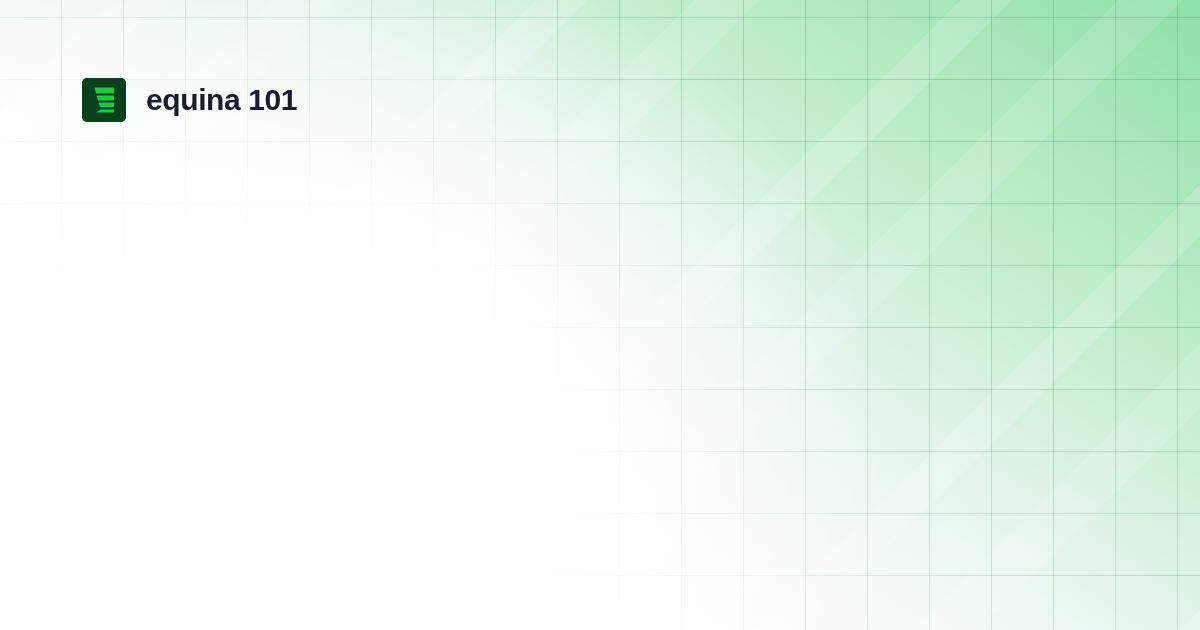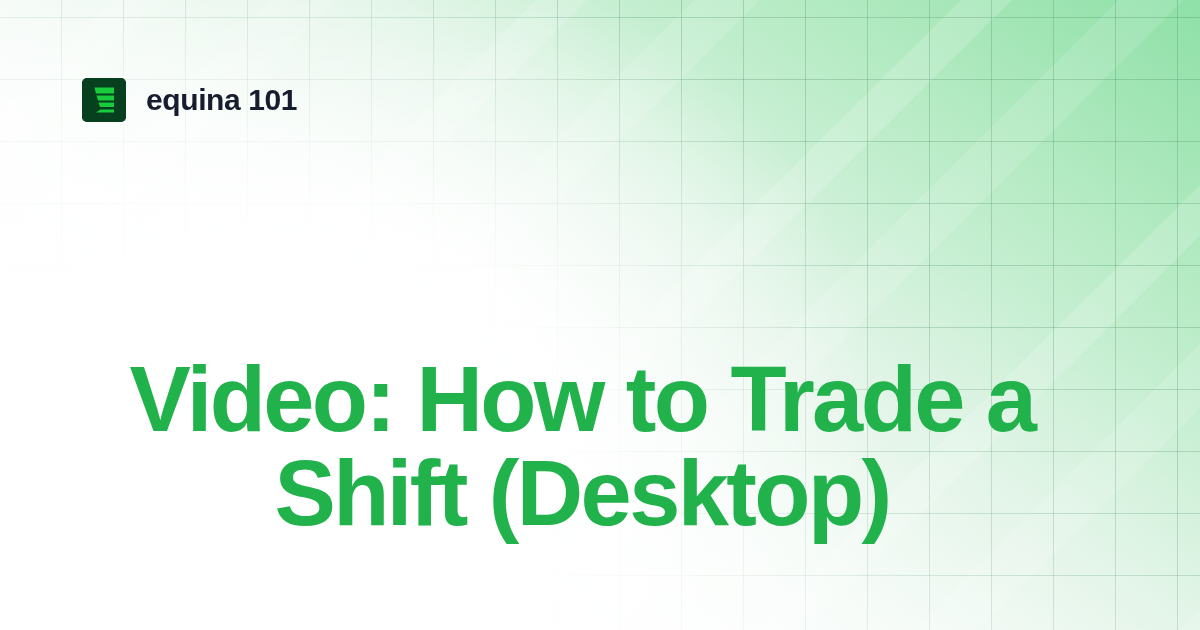--- a/index.html
+++ b/index.html
@@ -9,21 +9,20 @@
     background: #ffffff;
   }
 
   #canvas {
     position: relative;
     width: 1200px;
     height: 630px;
     overflow: hidden;
     background: #ffffff;
     font-family: "Liberation Sans", sans-serif;
-    text-align: center;
     -webkit-font-smoothing: antialiased;
   }
 
   
 
   
   .bg-gradient {
     position: absolute;
     inset: 0;
     background:
@@ -173,19 +172,15 @@
 
         <polygon points="12.5,9.5 32.0,9.5 32.0,15.5 14.0,15.5" fill="#18cc3c"></polygon>
         <polygon points="14.5,17.5 32.0,17.5 32.0,22.5 16.0,22.5" fill="#18cc3c"></polygon>
         <polygon points="16.5,24.5 32.0,24.5 32.0,29.0 18.0,29.0" fill="#18cc3c"></polygon>
         <polygon points="18.5,31.5 32.0,31.5 32.0,34.5 14.0,34.5" fill="#18cc3c"></polygon>
       </svg>
 
       <span class="brand-name">equina 101</span>
     </div>
 
-    <h1 class="headline">
-      <span class="headline-line">Video: How to Trade a</span>
-      <span class="headline-line">Shift (Desktop)</span>
-    </h1>
 
   </div>
 </div>
 
 </body></html>

